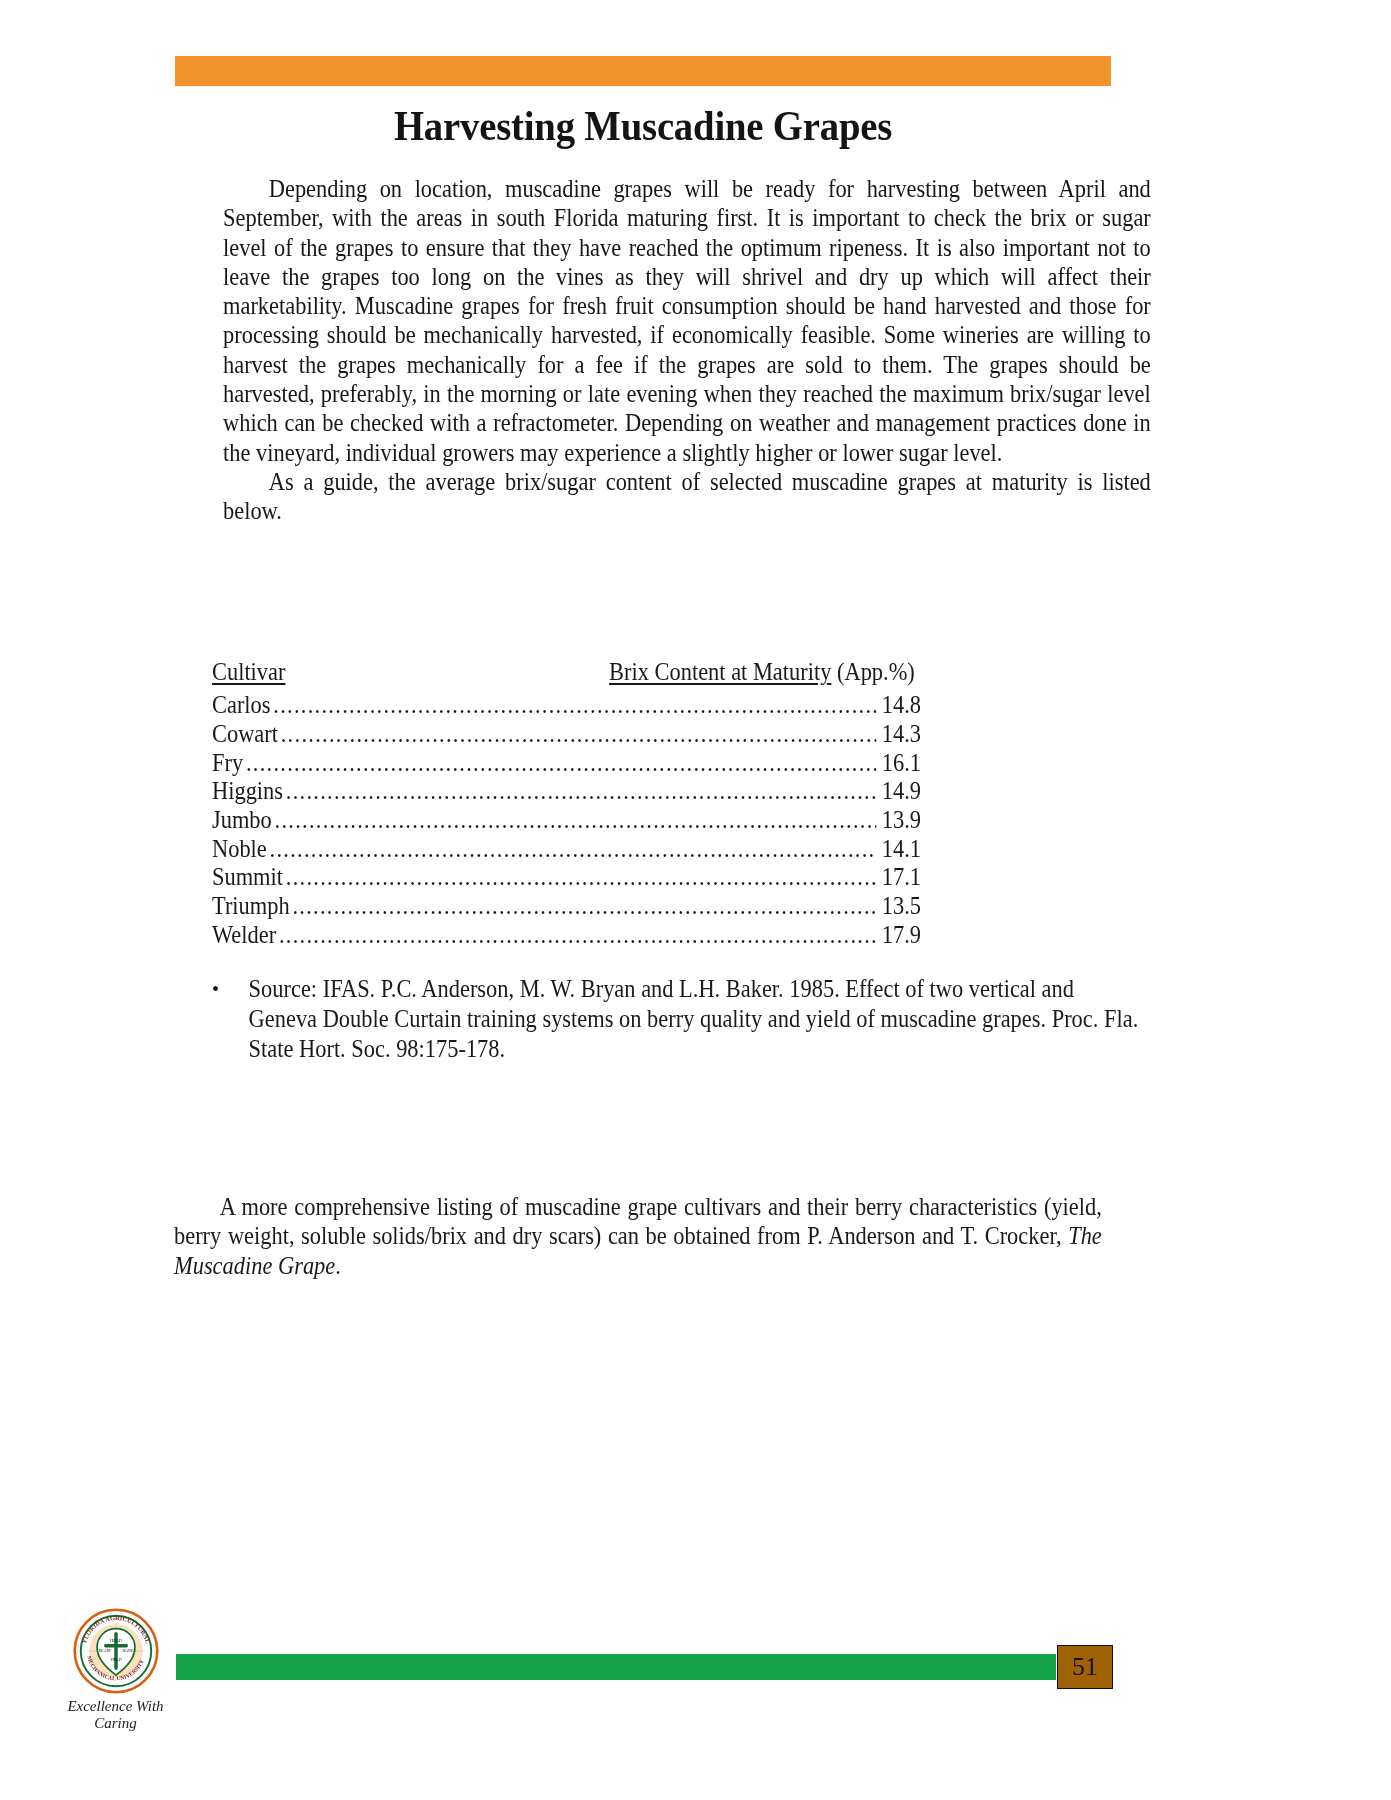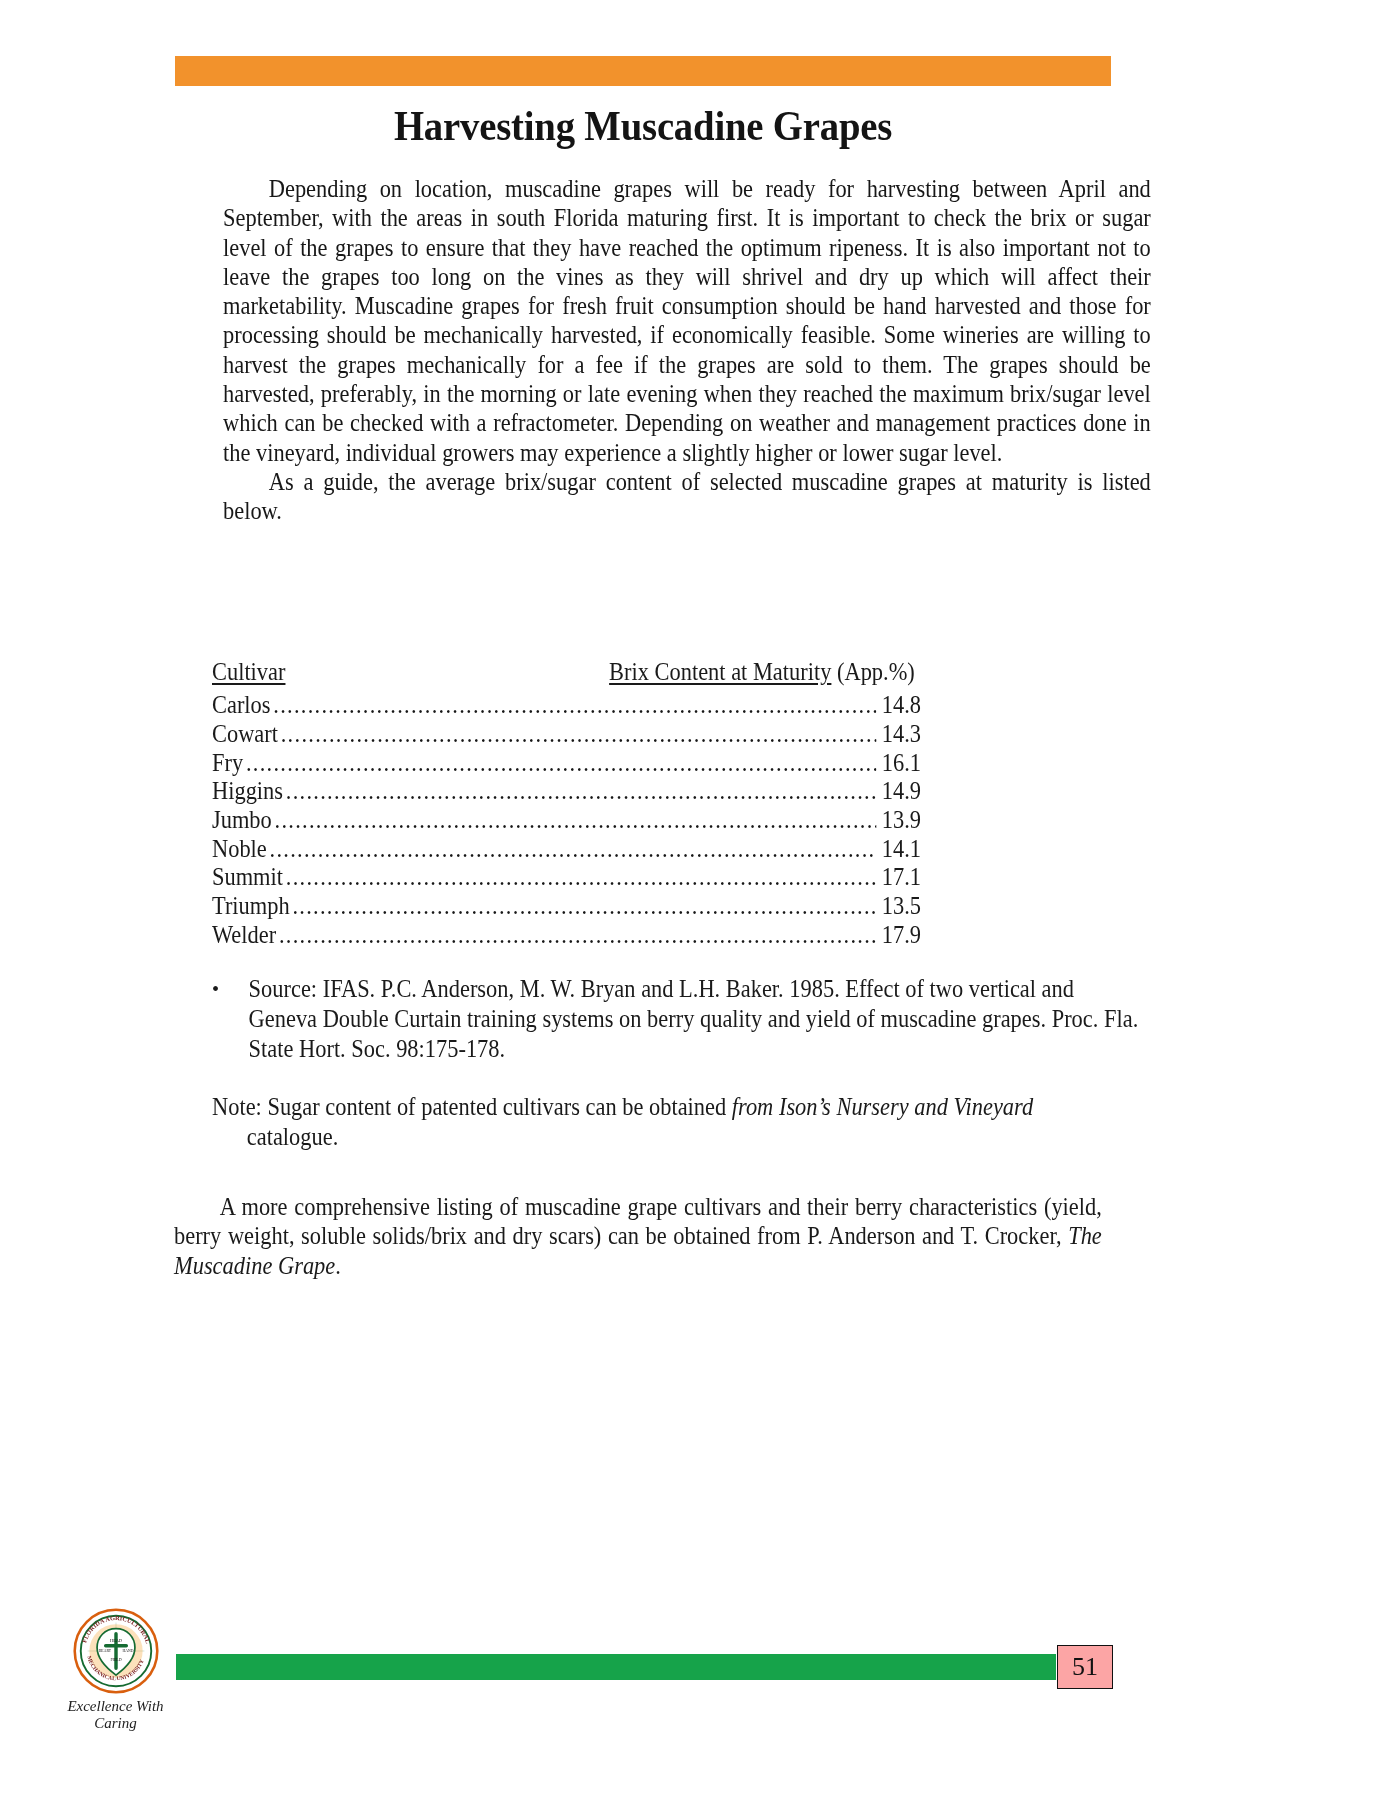--- a/index.html
+++ b/index.html
@@ -121,21 +121,21 @@
   }
   .closing.indent{text-indent:50px;}
 
   
   .footer-bar{
     position:absolute;left:176px;top:1654px;width:880px;height:26px;
     background:#16A34A;
   }
   .page-num-box{
     position:absolute;left:1057px;top:1645px;width:54px;height:42px;
-    border:1.6px solid #111;background:#fca5a5;
+    border:1.6px solid #111;background:#a16207;
     display:flex;align-items:center;justify-content:center;
     font-size:26px;color:#111;text-align:center;
   }
 
   
   .seal{
     position:absolute;left:73px;top:1608px;width:86px;height:86px;
   }
   .seal-caption{
     position:absolute;left:58px;top:1698px;width:115px;
@@ -209,23 +209,20 @@
     </div>
   </div>
 
   <div class="bullet-block">
     <div class="bullet">
       <span class="bullet-dot">•</span>
       <span class="bullet-text">Source: IFAS.  P.C. Anderson, M. W. Bryan and L.H. Baker. 1985. Effect of two vertical and   Geneva Double Curtain training systems on berry quality and yield of muscadine grapes. Proc. Fla. State Hort. Soc. 98:175-178.</span>
     </div>
   </div>
 
-  <div class="note-block">
-    <div class="note"><span>Note:  Sugar content of patented cultivars can be obtained </span><span class="ital">from Ison’s Nursery and Vineyard</span><span class="note-ind">catalogue.</span></div>
-  </div>
 
   <div class="closing-block">
     <p class="closing indent"><span>A more comprehensive listing of muscadine grape cultivars and their berry characteristics (yield, berry weight, soluble solids/brix and dry scars) can be obtained from P. Anderson and T. Crocker, </span><span class="ital">The Muscadine Grape</span><span>.</span></p>
   </div>
 
   <div class="footer-bar"></div>
   <div class="page-num-box">51</div>
 
   <div class="seal">
     <svg viewBox="0 0 100 100" width="86" height="86" aria-hidden="true">

